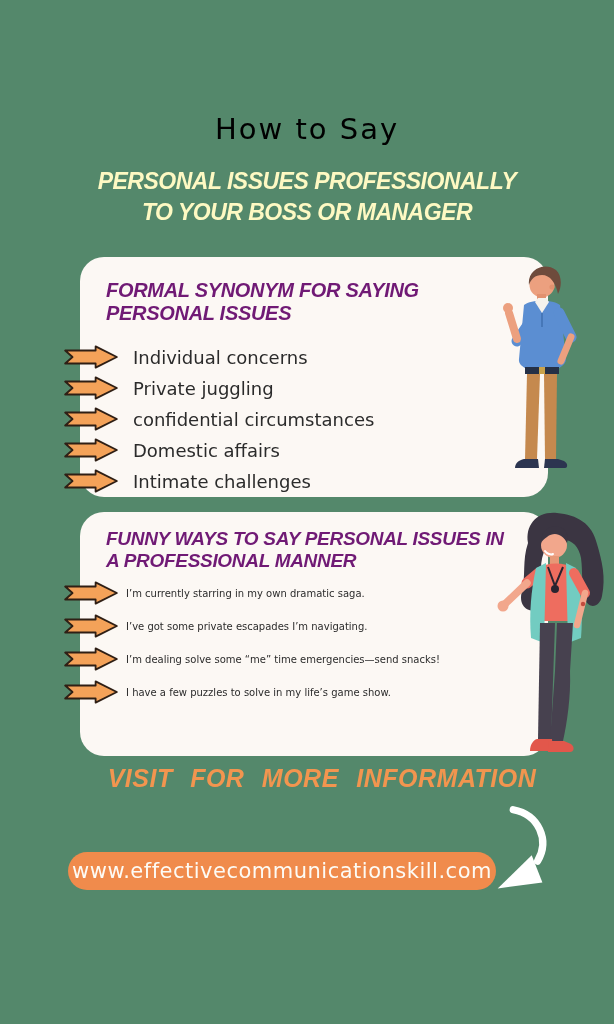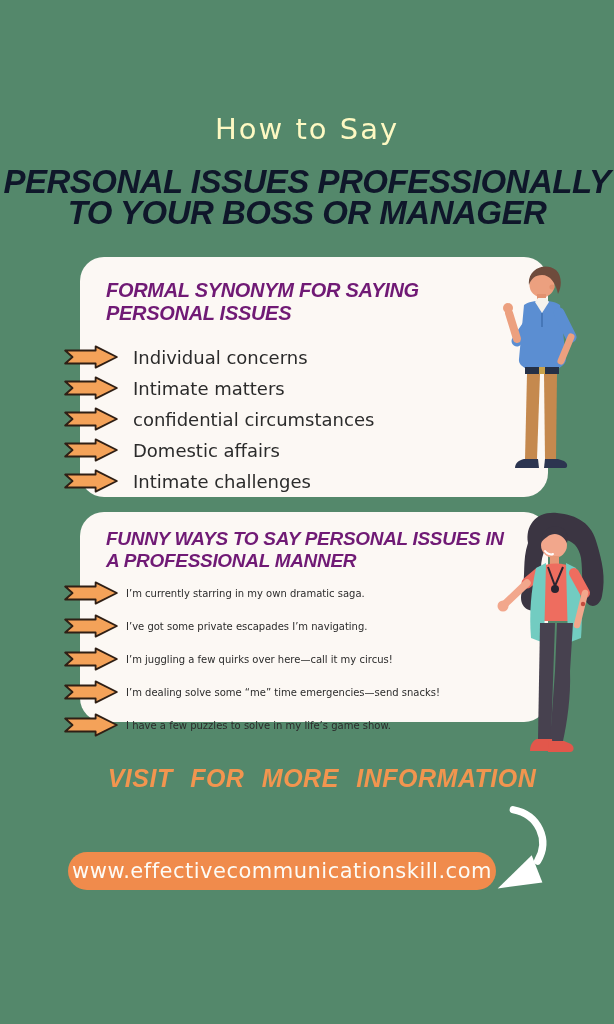--- a/index.html
+++ b/index.html
@@ -7,41 +7,41 @@
     position:relative;
     width:614px;height:1024px;
     background:#54886B;
     overflow:hidden;
     font-family:"DejaVu Sans", sans-serif;
   }
   
   .eyebrow{
     position:absolute;top:112px;left:0;width:614px;
     text-align:center;
-    color:#fef9c3;font-size:29px;font-weight:500;
+    color:#000000;font-size:29px;font-weight:500;
     letter-spacing:2px;
     font-family:"DejaVu Sans", sans-serif;
   }
   .main-title{
     position:absolute;top:166px;left:0;width:614px;
-    text-align:center;color:#0f172a;
+    text-align:center;color:#fef9c3;
     font-family:"Liberation Sans", sans-serif;
     font-weight:900;font-style:italic;
-    font-size:33px;line-height:31px;
+    font-size:23px;line-height:31px;
     letter-spacing:-0.5px;
     text-transform:uppercase;
   }
   
   .card{
     position:absolute;left:80px;width:468px;
     background:#FCF8F4;border-radius:24px;
     box-sizing:border-box;
   }
   .card1{top:257px;height:240px;padding:22px 26px 0 26px;}
-  .card2{top:512px;height:210px;padding:16px 26px 0 26px;}
+  .card2{top:512px;height:244px;padding:16px 26px 0 26px;}
   .card h2{
     margin:0;color:#701a75;
     font-family:"Liberation Sans", sans-serif;
     font-weight:900;font-style:italic;
     letter-spacing:-0.3px;
     text-transform:uppercase;
   }
   .card1 h2{font-size:20px;line-height:23px;}
   .card2 h2{font-size:19px;line-height:22px;max-width:400px;}
   .card ul{list-style:none;margin:0;padding:0;}
@@ -101,21 +101,21 @@
       <li>
         <svg class="bullet-arrow" viewBox="0 0 62 26">
             <path d="M3 6 L36 6 L36 1.5 L59 13 L36 24.5 L36 20 L3 20 L11 13 Z" fill="#F4A259" stroke="#2F1F15" stroke-width="2" stroke-linejoin="round"></path>
           </svg>
         <span>Individual concerns</span>
       </li>
       <li>
         <svg class="bullet-arrow" viewBox="0 0 62 26">
             <path d="M3 6 L36 6 L36 1.5 L59 13 L36 24.5 L36 20 L3 20 L11 13 Z" fill="#F4A259" stroke="#2F1F15" stroke-width="2" stroke-linejoin="round"></path>
           </svg>
-        <span>Intimate matters</span>
+        <span>Private juggling</span>
       </li>
       <li>
         <svg class="bullet-arrow" viewBox="0 0 62 26">
             <path d="M3 6 L36 6 L36 1.5 L59 13 L36 24.5 L36 20 L3 20 L11 13 Z" fill="#F4A259" stroke="#2F1F15" stroke-width="2" stroke-linejoin="round"></path>
           </svg>
         <span>confidential circumstances</span>
       </li>
       <li>
         <svg class="bullet-arrow" viewBox="0 0 62 26">
             <path d="M3 6 L36 6 L36 1.5 L59 13 L36 24.5 L36 20 L3 20 L11 13 Z" fill="#F4A259" stroke="#2F1F15" stroke-width="2" stroke-linejoin="round"></path>
@@ -171,26 +171,20 @@
       <li>
         <svg class="bullet-arrow" viewBox="0 0 62 26">
             <path d="M3 6 L36 6 L36 1.5 L59 13 L36 24.5 L36 20 L3 20 L11 13 Z" fill="#F4A259" stroke="#2F1F15" stroke-width="2" stroke-linejoin="round"></path>
           </svg>
         <span>I’ve got some private escapades I’m navigating.</span>
       </li>
       <li>
         <svg class="bullet-arrow" viewBox="0 0 62 26">
             <path d="M3 6 L36 6 L36 1.5 L59 13 L36 24.5 L36 20 L3 20 L11 13 Z" fill="#F4A259" stroke="#2F1F15" stroke-width="2" stroke-linejoin="round"></path>
           </svg>
-        <span>I’m juggling a few quirks over here—call it my circus!</span>
-      </li>
-      <li>
-        <svg class="bullet-arrow" viewBox="0 0 62 26">
-            <path d="M3 6 L36 6 L36 1.5 L59 13 L36 24.5 L36 20 L3 20 L11 13 Z" fill="#F4A259" stroke="#2F1F15" stroke-width="2" stroke-linejoin="round"></path>
-          </svg>
         <span>I’m dealing solve some “me” time emergencies—send snacks!</span>
       </li>
       <li>
         <svg class="bullet-arrow" viewBox="0 0 62 26">
             <path d="M3 6 L36 6 L36 1.5 L59 13 L36 24.5 L36 20 L3 20 L11 13 Z" fill="#F4A259" stroke="#2F1F15" stroke-width="2" stroke-linejoin="round"></path>
           </svg>
         <span>I have a few puzzles to solve in my life’s game show.</span>
       </li>
     </ul>
   </section>

